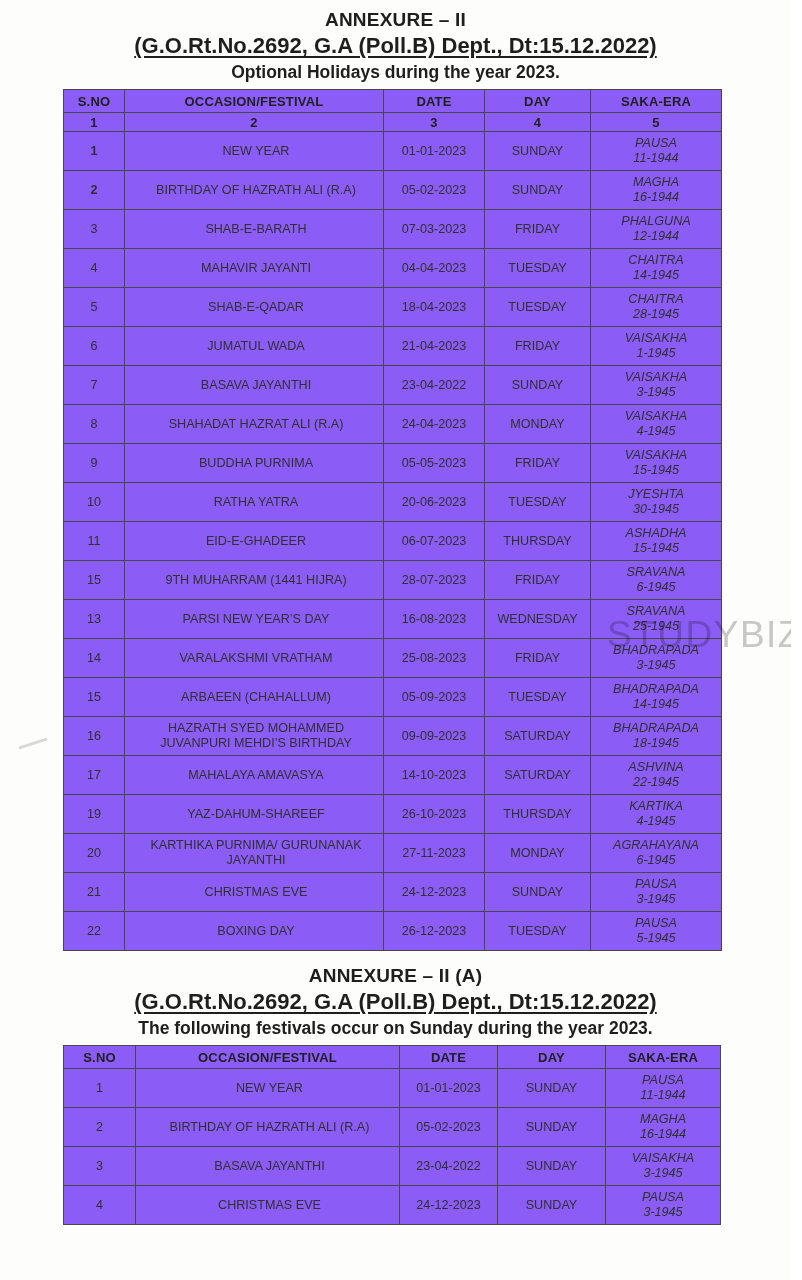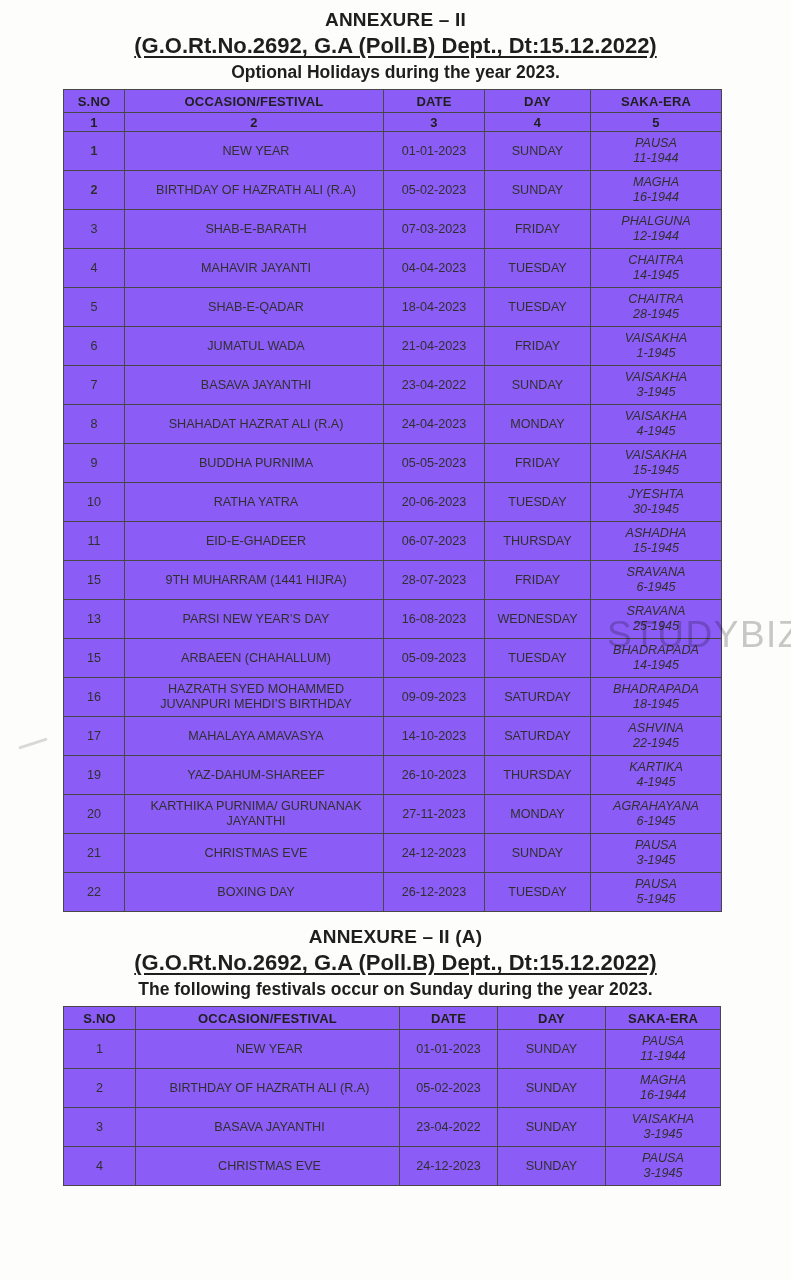--- a/index.html
+++ b/index.html
@@ -264,20 +264,30 @@
             <td class="c-sno">13</td>
             <td class="c-occ">PARSI  NEW YEAR’S DAY</td>
             <td class="c-date">16-08-2023</td>
             <td class="c-day">WEDNESDAY</td>
             <td class="c-saka">
               <div>SRAVANA</div>
               <div>25-1945</div>
             </td>
           </tr>
           <tr>
+            <td class="c-sno">14</td>
+            <td class="c-occ">VARALAKSHMI VRATHAM</td>
+            <td class="c-date">25-08-2023</td>
+            <td class="c-day">FRIDAY</td>
+            <td class="c-saka">
+              <div>BHADRAPADA</div>
+              <div>3-1945</div>
+            </td>
+          </tr>
+          <tr>
             <td class="c-sno">15</td>
             <td class="c-occ">ARBAEEN (CHAHALLUM)</td>
             <td class="c-date">05-09-2023</td>
             <td class="c-day">TUESDAY</td>
             <td class="c-saka">
               <div>BHADRAPADA</div>
               <div>14-1945</div>
             </td>
           </tr>
           <tr>

